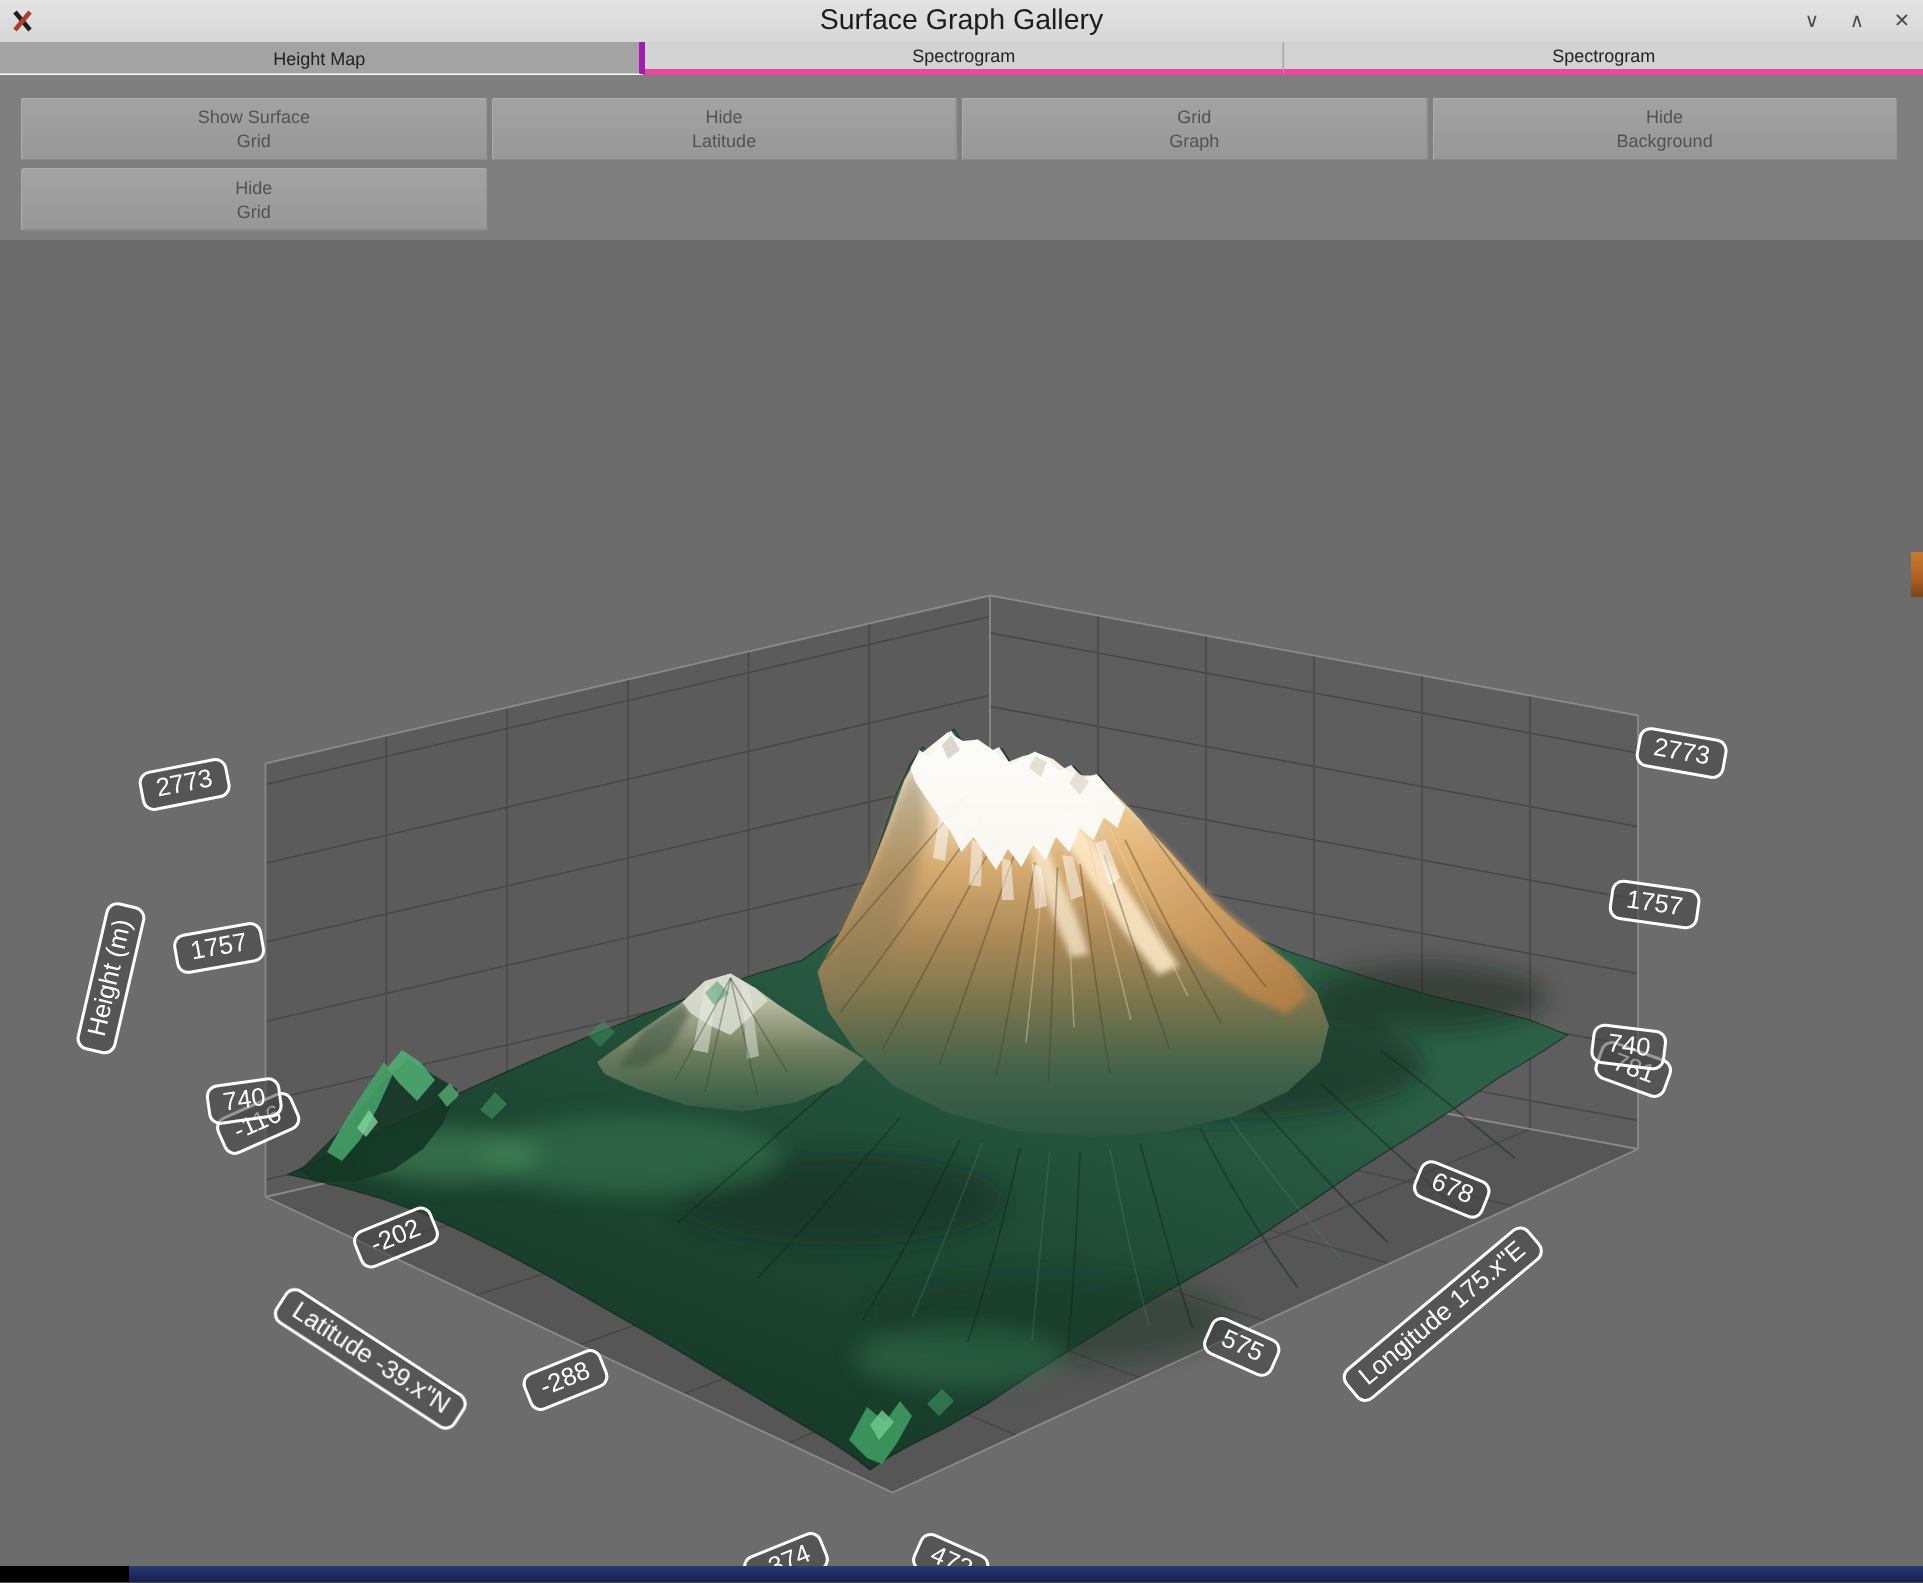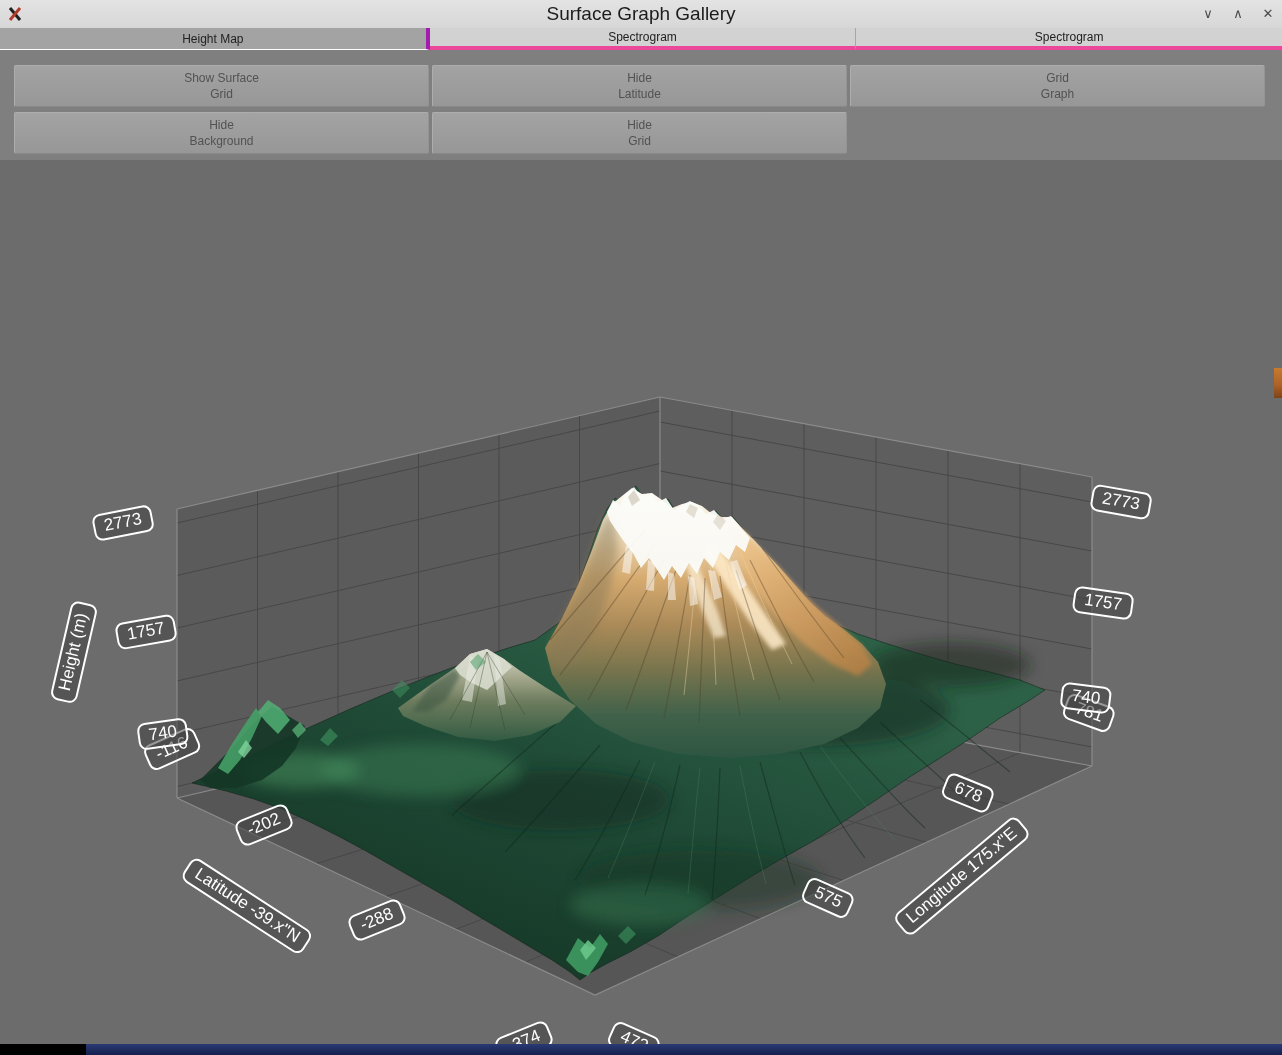--- a/index.html
+++ b/index.html
@@ -36,21 +36,21 @@
     box-sizing:border-box;
   }
   .tab:last-child{border-right:none;}
   .tab.active{
     background:#a3a3a3;border-bottom:1px solid #ffffff;
     border-right:4px solid #a21caf;
   }
   
   .toolbar{
     position:absolute;left:14px;top:65px;width:1251px;
-    display:grid;grid-template-columns:1fr 1fr 1fr;grid-auto-rows:42px;
+    display:grid;grid-template-columns:1fr 1fr 1fr 1fr;grid-auto-rows:42px;
     column-gap:3px;row-gap:5px;
   }
   .tbtn{
     background:linear-gradient(#a3a3a3,#979797);
     border:1px solid #adadad;
     border-bottom-color:#8a8a8a;border-right-color:#949494;
     border-radius:2px;
     display:flex;flex-direction:column;align-items:center;justify-content:center;
     font-size:12px;line-height:16px;color:#525252;
     cursor:default;box-sizing:border-box;

